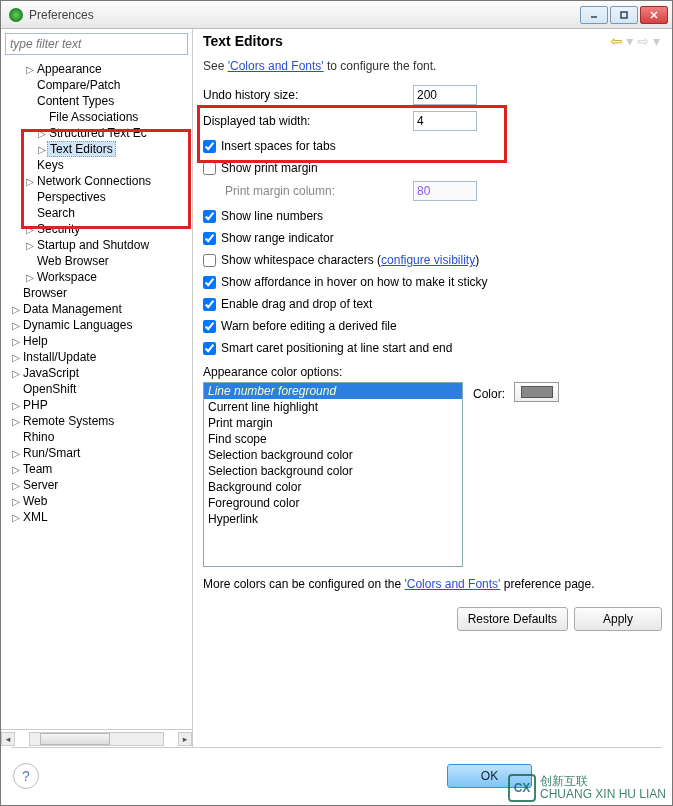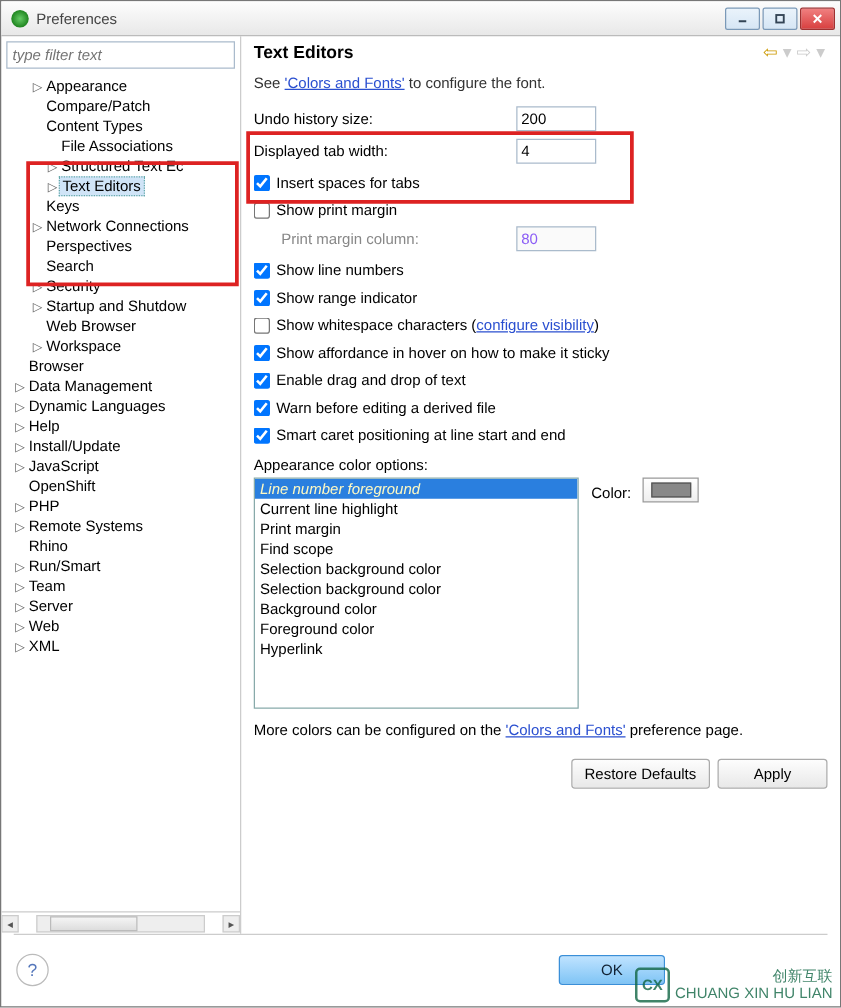--- a/index.html
+++ b/index.html
@@ -47,21 +47,21 @@
 .swatchbtn { width:45px; height:20px; border:1px solid #999; background:linear-gradient(#fff,#eee); display:inline-flex; align-items:center; justify-content:center; margin-left:6px;}
 .swatch { width:32px; height:12px; background:#888; border:1px solid #555;}
 .footer-btns { display:flex; justify-content:flex-end; gap:6px; margin-top:10px;}
 .btn { min-width:88px; height:24px; border:1px solid #aaa; background:linear-gradient(#fdfdfd,#e8e8e8); border-radius:3px; padding:0 10px;}
 .bottom-sep { border-top:1px solid #ccc; margin:0 10px;}
 .dialog-footer { height:56px; display:flex; align-items:center; padding:0 12px; position:relative;}
 .help { width:26px; height:26px; border-radius:50%; border:1px solid #bbb; display:flex; align-items:center; justify-content:center; color:#57b; font-size:14px;}
 .okbtn { position:absolute; right:140px; width:85px; height:24px; background:linear-gradient(#bfe3ff,#7fc4f5); border:1px solid #3a8fd8; border-radius:3px; color:#123;}
 .watermark { position:absolute; right:6px; bottom:2px; display:flex; align-items:center; gap:4px; opacity:.8}
 .watermark .logo { width:28px;height:28px;border:2px solid #164; border-radius:4px; display:flex;align-items:center;justify-content:center;font-weight:bold;color:#164;}
-.watermark .txt { font-size:10px; color:#164; line-height:1.1;text-align:right;}
+.watermark .txt { font-size:10px; color:#164; line-height:1.1;}
 </style>
 </head>
 <body>
 
 <div class="titlebar">
   <div class="appicon"></div>
   <div class="title">Preferences</div>
   <div class="winbtn">
       <svg viewBox="0 0 10 10">
         <line x1="2" y1="7" x2="8" y2="7" stroke="#345" stroke-width="1.5"></line>

